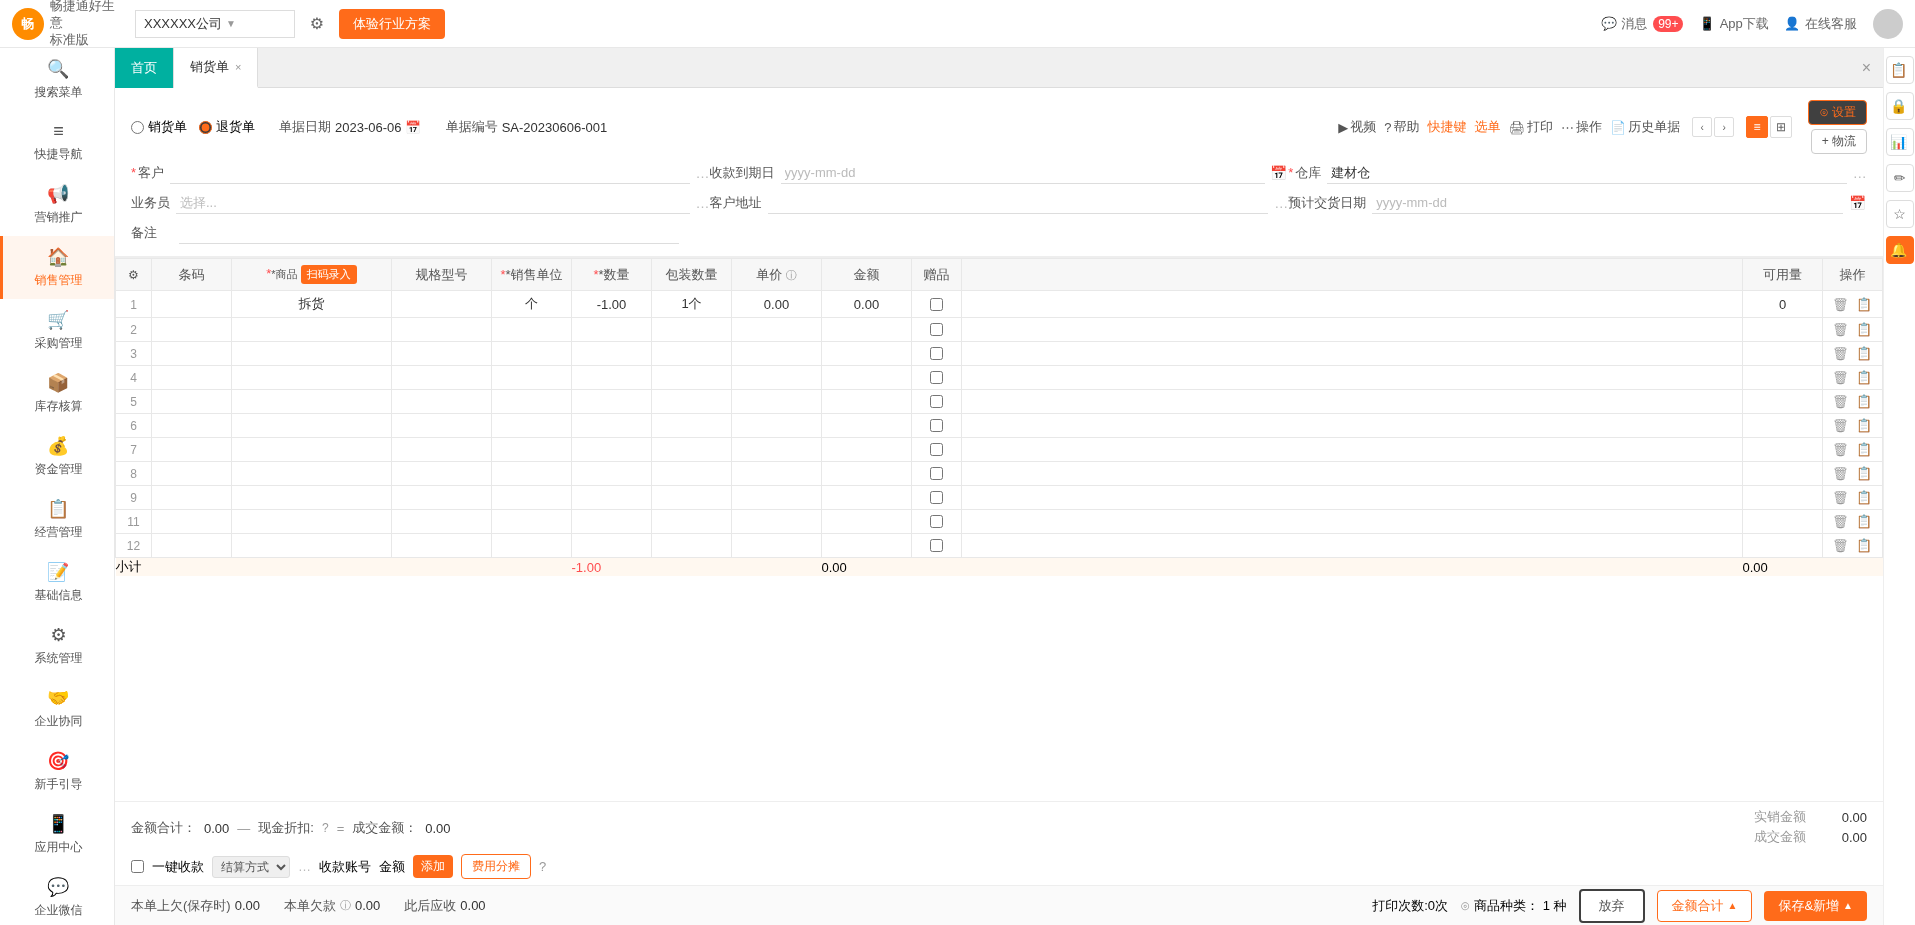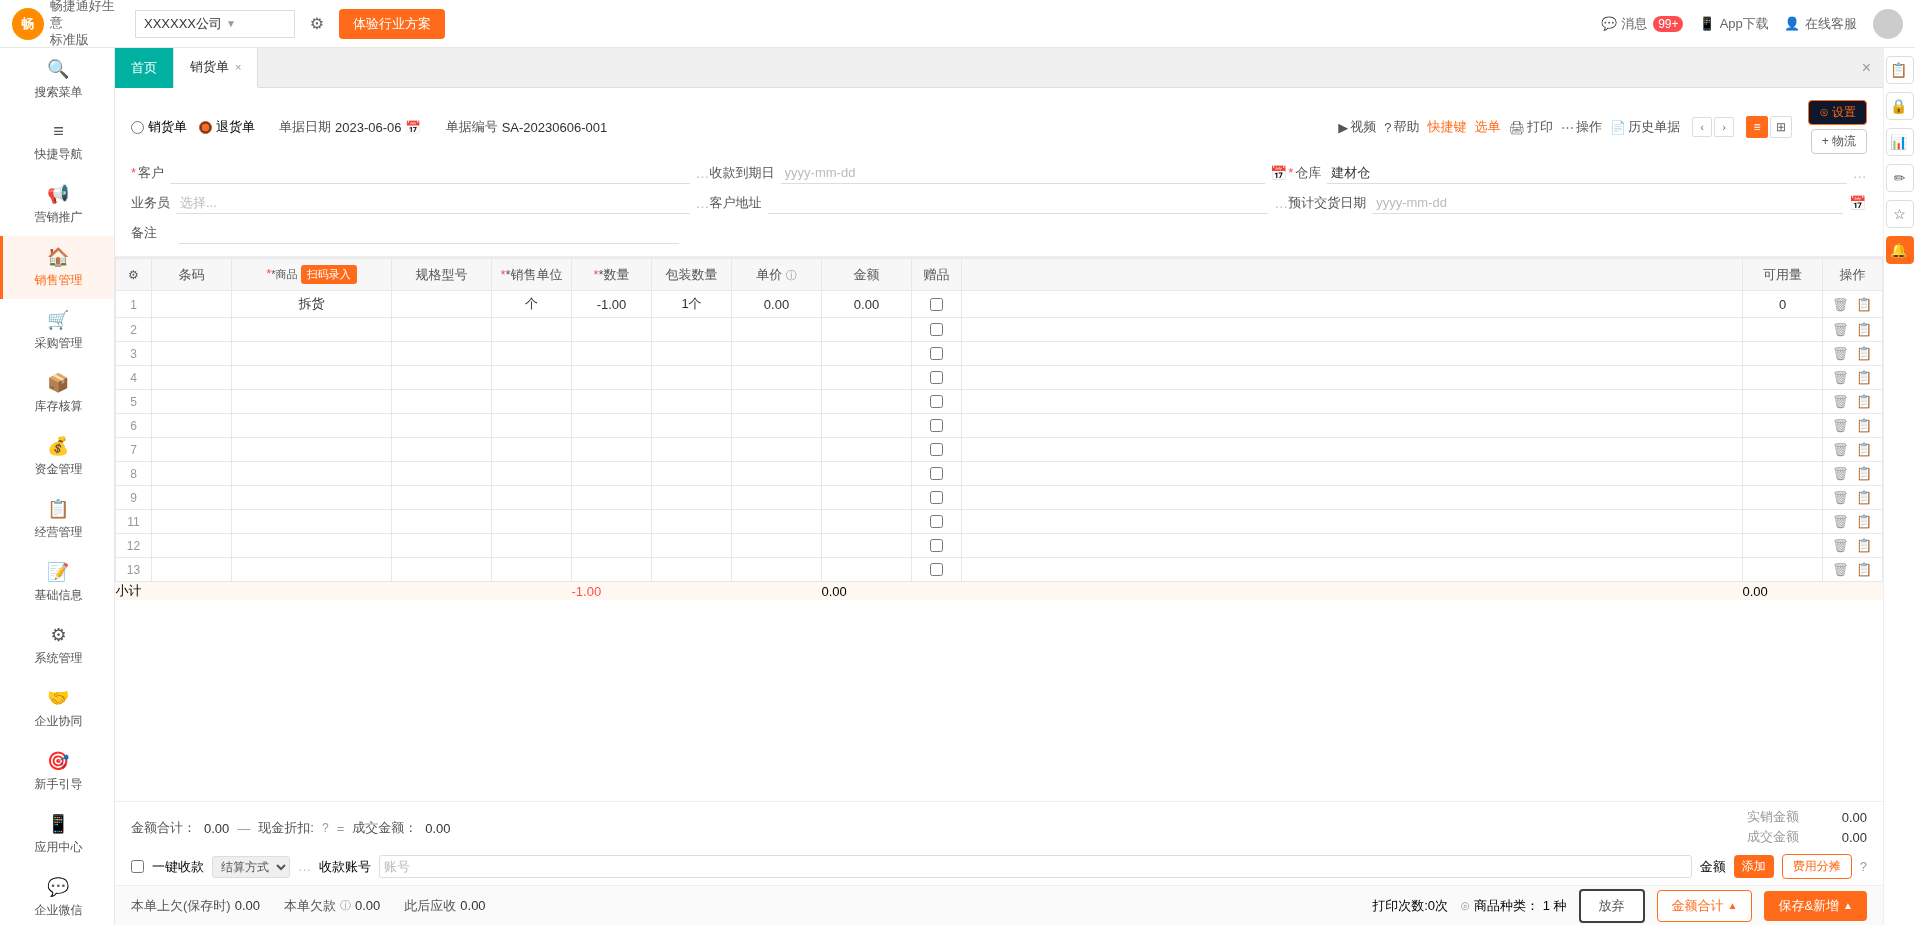--- a/index.html
+++ b/index.html
@@ -112,21 +112,21 @@
     .radio-item { display: flex; align-items: center; gap: 4px; cursor: pointer; }
     .radio-item input[type=radio] { accent-color: #ff6b1a; }
     .form-meta { display: flex; align-items: center; gap: 4px; margin-left: 16px; color: #555; }
     .form-meta-val { color: #333; font-weight: 500; }
     .form-actions-top {
       margin-left: auto; display: flex; align-items: center; gap: 8px; font-size: 12px; color: #555;
     }
     .action-link { cursor: pointer; display: flex; align-items: center; gap: 2px; }
     .action-link.orange { color: #ff6b1a; }
     .btn-set {
-      background: #0f172a; border: 1px solid #ff6b1a; color: #ff6b1a;
+      background: #404040; border: 1px solid #ff6b1a; color: #ff6b1a;
       border-radius: 4px; padding: 3px 10px; cursor: pointer; font-size: 12px;
     }
     .btn-flow {
       background: #fff; border: 1px solid #ccc; color: #555;
       border-radius: 4px; padding: 3px 10px; cursor: pointer; font-size: 12px;
     }
 
     .form-row {
       display: flex; align-items: center; gap: 0; margin-bottom: 8px;
     }
@@ -236,21 +236,21 @@
       background: none; border: 1px solid #ddd;
       display: flex; align-items: center; justify-content: center;
       cursor: pointer; color: #666; font-size: 14px;
     }
     .right-panel-btn.active { background: #ff6b1a; color: white; border-color: #ff6b1a; }
 
     
     .summary-right {
       margin-left: auto; text-align: right; font-size: 13px; color: #555;
     }
-    .summary-right .sum-row { display: flex; justify-content: flex-end; align-items: center; gap: 8px; margin-bottom: 2px; }
+    .summary-right .sum-row { display: flex; justify-content: flex-end; align-items: center; gap: 1px; margin-bottom: 2px; }
     .sum-label { color: #999; }
     .sum-val { color: #333; font-weight: 500; min-width: 60px; text-align: right; }
 
     th.col-seq { width: 36px; }
     th.col-barcode { width: 80px; }
     th.col-goods { width: 160px; }
     th.col-spec { width: 100px; }
     th.col-unit { width: 80px; }
     th.col-qty { width: 80px; }
     th.col-pkgqty { width: 80px; }
@@ -749,42 +749,20 @@
                   <input type="checkbox" style="">
                 </div>
               </td>
     <td style="min-width:400px;"></td>
     <td></td>
     <td>
       <span style="color:#999;cursor:pointer;margin-right:4px;">🗑</span>
       <span style="color:#999;cursor:pointer;">📋</span>
     </td>
   </tr>
-            <tr>
-    <td><span class="row-num">13</span></td>
-    <td></td>
-    <td></td>
-    <td></td>
-    <td></td>
-    <td class=""></td>
-    <td></td>
-    <td></td>
-    <td></td>
-    <td>
-                <div class="checkbox-cell">
-                  <input type="checkbox" style="">
-                </div>
-              </td>
-    <td style="min-width:400px;"></td>
-    <td></td>
-    <td>
-      <span style="color:#999;cursor:pointer;margin-right:4px;">🗑</span>
-      <span style="color:#999;cursor:pointer;">📋</span>
-    </td>
-  </tr>
           </tbody>
         <tfoot>
           <tr class="subtotal-row">
             <td colspan="2"><span>小计</span></td>
             <td></td>
             <td></td>
             <td></td>
             <td class="cell-red">-1.00</td>
             <td></td>
             <td></td>
@@ -820,21 +798,20 @@
         </div>
       </div>
       <div class="footer-row2">
         <input type="checkbox" class="checkbox-small" style="">
         <span>一键收款</span>
         <select class="select-small">
           <option>结算方式</option>
         </select>
         <span style="color:#bbb;cursor:pointer;">…</span>
         <span>收款账号</span>
-        <input class="form-input" style="width: 80px; border: 1px solid rgb(221, 221, 221); border-radius: 3px;" placeholder="账号">
         <span>金额</span>
         <button class="btn-add-orange">添加</button>
         <button class="btn-fee">费用分摊</button>
         <span class="help-icon">?</span>
       </div>
     </div>
 
     <div class="status-bar">
       <div class="status-item">
         <span>本单上欠(保存时)</span>

